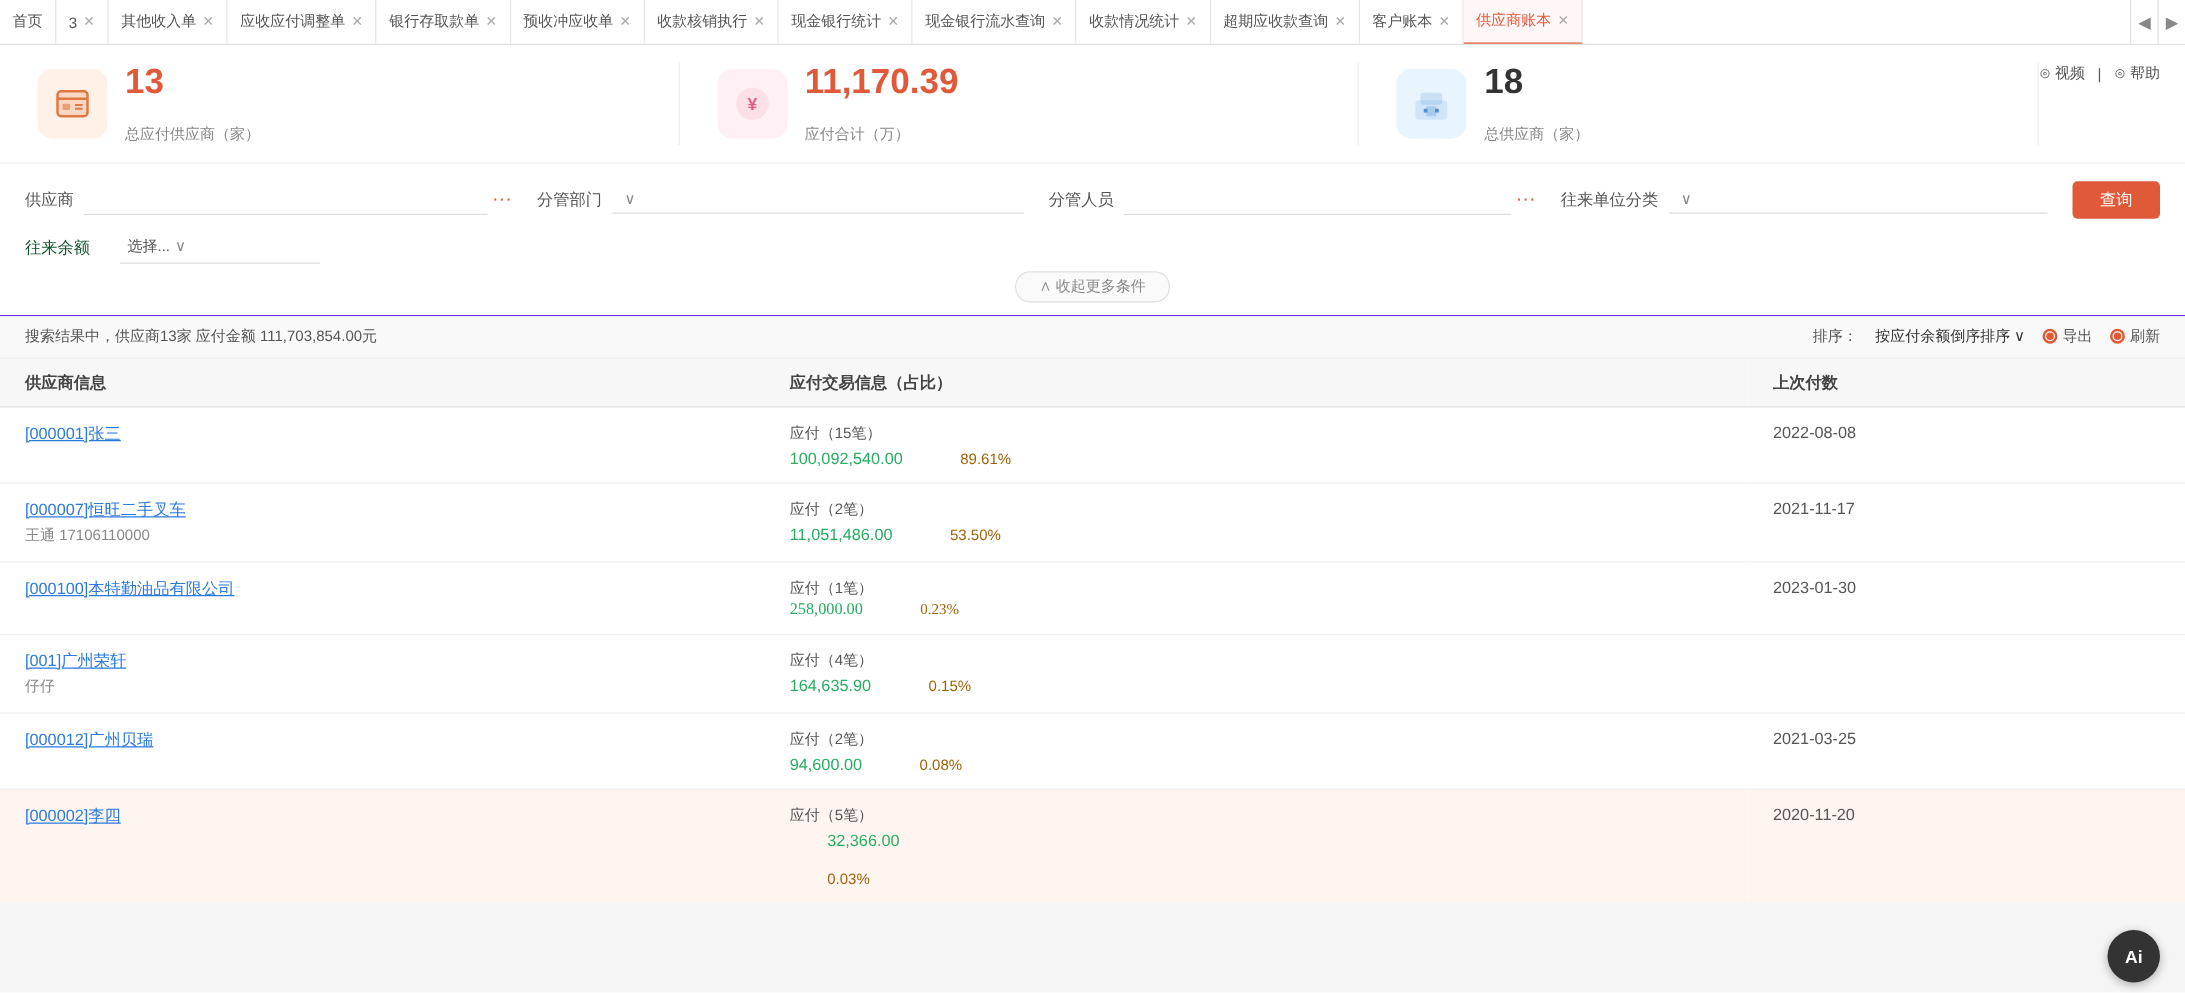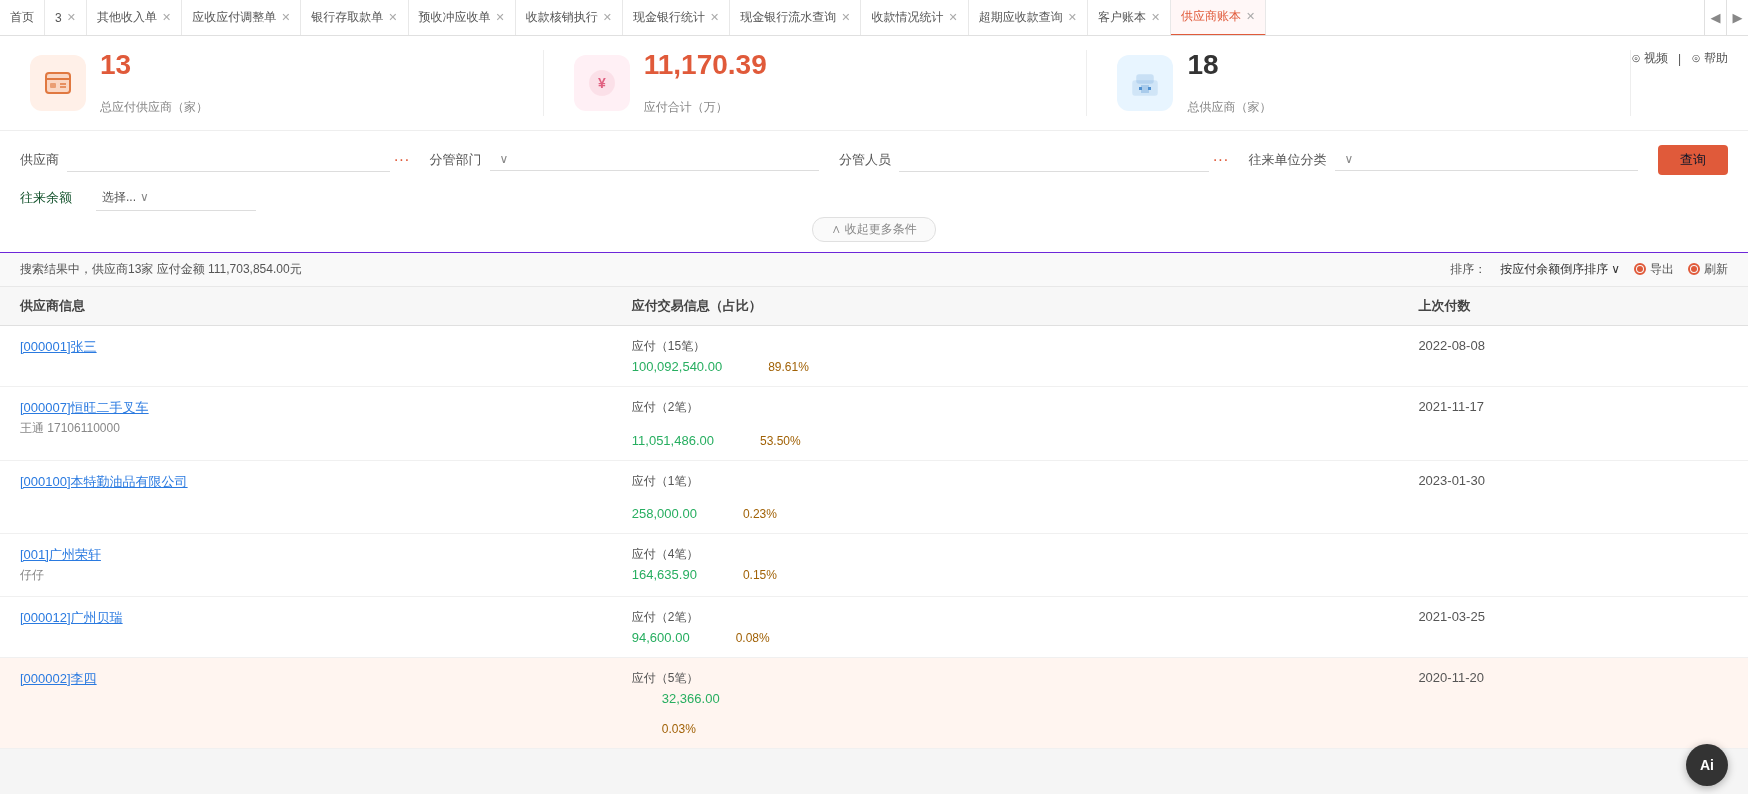--- a/index.html
+++ b/index.html
@@ -159,21 +159,21 @@
       display: flex;
       align-items: center;
       gap: 4px;
       border-bottom: 1px solid #ddd;
       padding: 4px 6px;
       flex: 1;
     }
     .dropdown-arrow { color: #888; }
     .query-btn {
       background: #e05a3a;
-      color: #0f172a;
+      color: #ffffff;
       border: none;
       padding: 6px 22px;
       border-radius: 4px;
       cursor: pointer;
       font-size: 13px;
       flex-shrink: 0;
     }
     .search-row2 {
       display: flex;
       align-items: center;
@@ -515,29 +515,29 @@
     <tr>
           <td><a class="supplier-link">[000001]张三</a></td>
           <td><span class="tx-info">应付（15笔）</span><div class="tx-row" style="margin-top: 4px;">
               <span class="amount-green">100,092,540.00</span>
               <span class="percent-text">89.61%</span>
             </div></td>
           <td><span class="date-text">2022-08-08</span></td>
         </tr>
         <tr>
           <td><a class="supplier-link">[000007]恒旺二手叉车</a><div class="supplier-sub">王通  17106110000</div></td>
-          <td><span class="tx-info">应付（2笔）</span><div class="tx-row" style="margin-top: 17px;">
+          <td><span class="tx-info">应付（2笔）</span><div class="tx-row" style="margin-top: 4px;">
               <span class="amount-green">11,051,486.00</span>
               <span class="percent-text">53.50%</span>
             </div></td>
           <td><span class="date-text">2021-11-17</span></td>
         </tr>
         <tr>
           <td><a class="supplier-link">[000100]本特勤油品有限公司</a></td>
-          <td><span class="tx-info">应付（1笔）</span><div class="tx-row" style="margin-top: 16px;">
+          <td><span class="tx-info">应付（1笔）</span><div class="tx-row" style="margin-top: 0; font-family: Liberation Serif, serif;">
               <span class="amount-green">258,000.00</span>
               <span class="percent-text">0.23%</span>
             </div></td>
           <td><span class="date-text">2023-01-30</span></td>
         </tr>
         <tr>
           <td><a class="supplier-link">[001]广州荣轩</a><div class="supplier-sub">仔仔</div></td>
           <td><span class="tx-info">应付（4笔）</span><div class="tx-row" style="margin-top: 4px;">
               <span class="amount-green">164,635.90</span>
               <span class="percent-text">0.15%</span>

